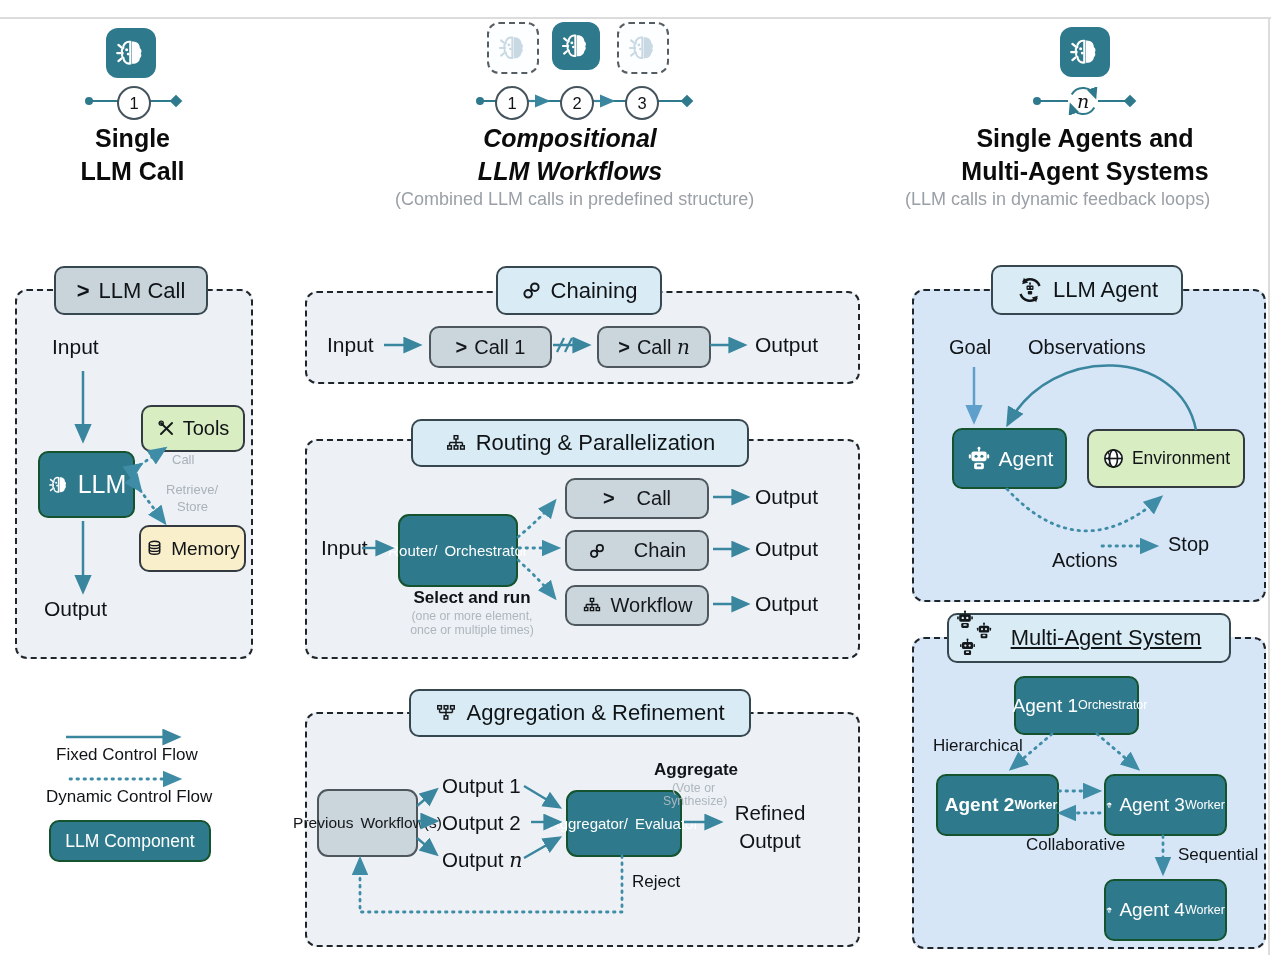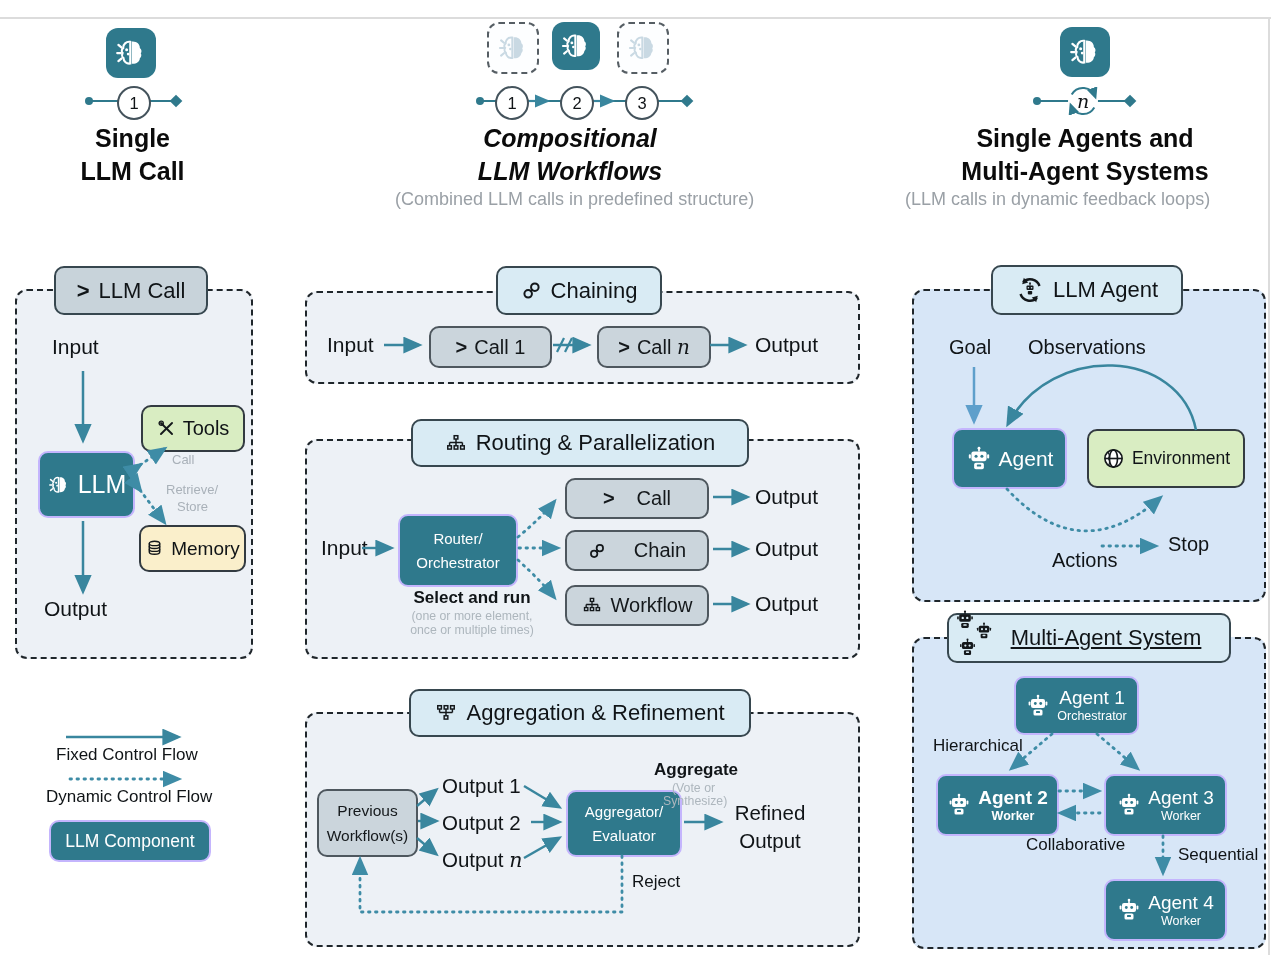--- a/index.html
+++ b/index.html
@@ -6,39 +6,39 @@
   #stage{position:relative;width:1275px;height:955px;background:#ffffff;overflow:hidden;
          font-family:"Liberation Sans","DejaVu Sans",sans-serif;color:#101417;}
   .panel{position:absolute;border:2.5px dashed #1f262b;border-radius:12px;background:#EDF1F6;z-index:0;}
   .panel.blue{background:#D7E6F7;}
   .hdr{position:absolute;display:flex;align-items:center;justify-content:center;gap:9px;
        background:#D9EBF4;border:2.5px solid #37474F;border-radius:10px;
        font-size:22px;color:#101417;z-index:4;white-space:nowrap;}
   .hdr.gray{background:#C8D3DA;}
   .box{position:absolute;display:flex;align-items:center;justify-content:center;gap:7px;
        border-radius:10px;z-index:4;white-space:nowrap;}
-  .box.teal{background:#2F798C;color:#fff;border:2px solid #c4b5fd;}
+  .box.teal{background:#2F798C;color:#fff;border:2px solid #14532d;}
   .box.graybox{background:#CBD5DC;border:2.3px solid #4E575E;color:#14181b;}
   .box.green{background:#D9EDC2;border:2.3px solid #333B41;}
   .box.yellow{background:#FAEFCB;border:2.3px solid #333B41;}
   .lbl{position:absolute;color:#101417;z-index:4;white-space:nowrap;}
   .gray-sm{color:#A9B1B9;}
   .note{color:#ADB6BD;}
   .title{position:absolute;text-align:center;font-weight:bold;font-size:25px;line-height:1.3;color:#0b0b0b;z-index:2;}
   .subtitle{position:absolute;text-align:left;font-size:18px;color:#9AA0A6;z-index:2;white-space:nowrap;}
   .circle{position:absolute;width:30px;height:30px;border-radius:50%;background:#fff;border:2.5px solid #44535C;
           display:flex;align-items:center;justify-content:center;font-size:16.5px;z-index:2;}
   .mathn{font-family:"DejaVu Serif","Liberation Serif",serif;font-style:italic;}
   .chev{font-weight:600;}
   .icotile{position:absolute;border-radius:12px;z-index:2;display:flex;align-items:center;justify-content:center;}
   .icotile.solid{background:#2F798C;}
   .icotile.faded{background:#FDFEFF;border:2.5px dashed #565E64;}
   .islot{display:inline-flex;}
   .islot svg{width:100%;height:100%;display:block;}
-  .col2{display:flex;flex-direction:column;align-items:center;justify-content:center;line-height:1.15;}
+  .col2{display:flex;flex-direction:row;align-items:center;justify-content:center;line-height:1.15;border-radius:11px;}
   .role{font-size:12.5px;}
   svg.layer{position:absolute;left:0;top:0;z-index:5;pointer-events:none;}
   svg.under{z-index:1;}
   .pageline{position:absolute;background:#DCDCDC;z-index:0;}
 </style>
 </head>
 <body>
 
 <div id="stage">
 

